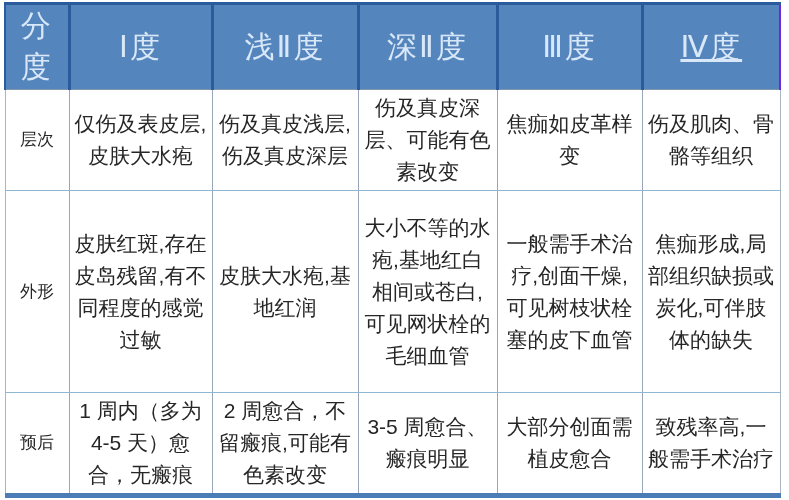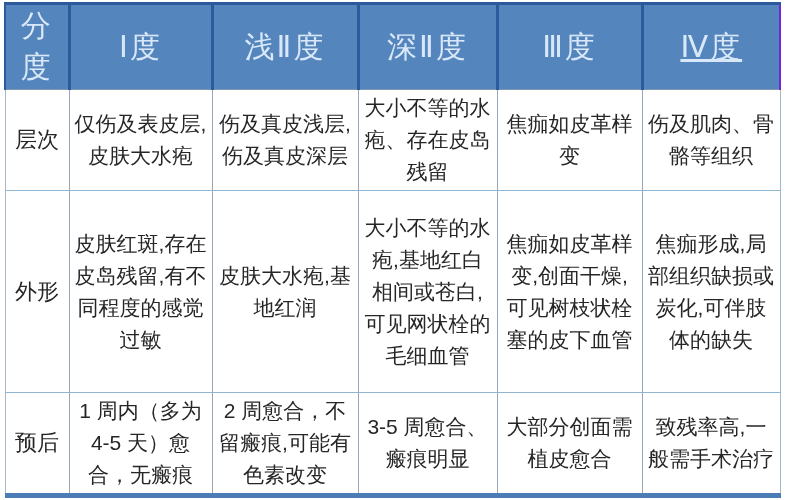--- a/index.html
+++ b/index.html
@@ -50,21 +50,21 @@
     line-height:32px;
     text-align:center;
     vertical-align:middle;
     padding:2px 4px;
     border-left:1px solid #99a6b8;
     border-right:1px solid #99a6b8;
     border-top:1px solid #8fb7d3;
     border-bottom:1px solid #8fb7d3;
     word-break:break-all;
   }
-  td.rowlabel{font-size:22px;padding:2px 2px;}
+  td.rowlabel{font-size:17px;padding:2px 2px;}
   tr.r-cengci td{height:94px;}
   tr.r-ganjue td{height:62px;}
   tr.r-waixing td{height:197px;}
   tr.r-yuhou td{height:85px; border-bottom:5px solid #4b7cb6;}
   td:first-child{border-left:1px solid #aab5c3;}
   td:last-child{border-right:1px solid #aab5c3;}
 </style>
 </head>
 <body>
 
@@ -86,30 +86,30 @@
         <th>深Ⅱ度</th>
         <th>Ⅲ度</th>
         <th>Ⅳ度</th>
       </tr>
     </thead>
     <tbody>
       <tr class="r-cengci">
         <td class="rowlabel">层次</td>
         <td>仅伤及表皮层,皮肤大水疱</td>
         <td>伤及真皮浅层,伤及真皮深层</td>
-        <td>大小不等的水疱、存在皮岛残留</td>
+        <td>伤及真皮深层、可能有色素改变</td>
         <td>焦痂如皮革样变</td>
         <td>伤及肌肉、骨骼等组织</td>
       </tr>
       <tr class="r-waixing">
         <td class="rowlabel">外形</td>
         <td>皮肤红斑,存在皮岛残留,有不同程度的感觉过敏</td>
         <td>皮肤大水疱,基地红润</td>
         <td>大小不等的水疱,基地红白相间或苍白,可见网状栓的毛细血管</td>
-        <td>焦痂如皮革样变,创面干燥,可见树枝状栓塞的皮下血管</td>
+        <td>一般需手术治疗,创面干燥,可见树枝状栓塞的皮下血管</td>
         <td>焦痂形成,局部组织缺损或炭化,可伴肢体的缺失</td>
       </tr>
       <tr class="r-yuhou">
         <td class="rowlabel">预后</td>
         <td>1 周内（多为 4-5 天）愈合，无瘢痕</td>
         <td>2 周愈合，不留瘢痕,可能有色素改变</td>
         <td>3-5 周愈合、瘢痕明显</td>
         <td>大部分创面需植皮愈合</td>
         <td>致残率高,一般需手术治疗</td>
       </tr>

